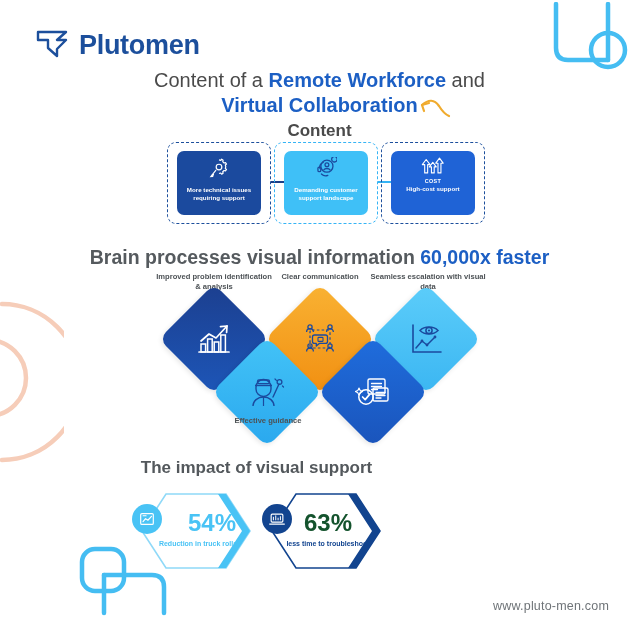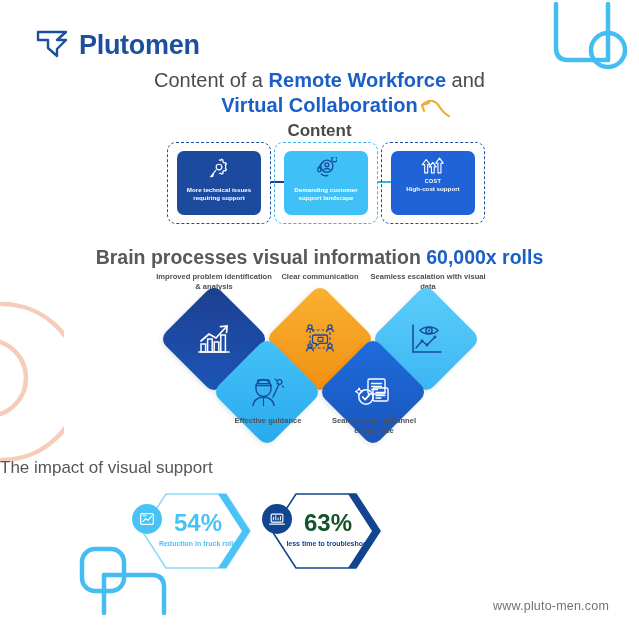--- a/index.html
+++ b/index.html
@@ -70,22 +70,22 @@
   .diamond {
     position: absolute; width: 78px; height: 78px;
     transform: rotate(45deg); border-radius: 10px;
     display: flex; align-items: center; justify-content: center;
     box-shadow: 0 2px 5px rgba(0,0,0,.10);
   }
   .diamond .ico { transform: rotate(-45deg); display:flex; align-items:center; justify-content:center; }
 
   
   #impact-title {
-    position: absolute; left: 0; top: 458px; width: 513px; text-align: left;
-    font-size: 17px; font-weight: 400; color: #53585c;
+    position: absolute; left: 0; top: 458px; width: 513px; text-align: center;
+    font-size: 17px; font-weight: 700; color: #53585c;
   }
   #stats { position: absolute; left: 0; top: 492px; width: 639px; height: 78px; }
   .stat { position: absolute; top: 0; width: 140px; height: 78px; }
   .hex-outline { position: absolute; left: 14px; top: 0; }
   .stat-bubble {
     position: absolute; left: 6px; top: 12px; width: 30px; height: 30px;
     border-radius: 50%; display: flex; align-items: center; justify-content: center;
   }
   .stat-num {
     position: absolute; left: 34px; top: 18px; width: 76px; text-align: center;
@@ -203,21 +203,21 @@
             <path d="M18.4 17 L18.4 6.5 L16 6.5 L20 1 L24 6.5 L21.6 6.5 L21.6 17 Z" fill="none" stroke="#fff" stroke-width="1.2" stroke-linejoin="round"></path>
           </svg>
         </span>
         <div class="box-sub">COST</div>
         <div class="box-label" style="margin-top:1px;">High-cost support</div>
       </div>
     </div>
   </div>
 
   <div id="brain-title">
-    <span>Brain processes visual information </span><span class="accent">60,000x rolls</span>
+    <span>Brain processes visual information </span><span class="accent">60,000x faster</span>
   </div>
 
   <div id="diamonds">
 
     <div class="dlabel" style="left:156px; top:0; width:116px;">Improved problem identification &amp; analysis</div>
     <div class="dlabel" style="left:268px; top:0; width:104px;">Clear communication</div>
     <div class="dlabel" style="left:370px; top:0; width:116px;">Seamless escalation with visual data</div>
 
     <div class="diamond" style="left:175px; top:28px; background:linear-gradient(135deg,#1c3f8f,#1d56b8);">
       <span class="ico">
@@ -293,40 +293,39 @@
           <rect x="18" y="13" width="15" height="13" rx="1.6" fill="none" stroke="#fff" stroke-width="1.4"></rect>
           <path d="M21 17.5 h9 M21 20.5 h9 M21 23 h5" stroke="#fff" stroke-width="1.3" stroke-linecap="round"></path>
           <circle cx="11" cy="22" r="7.2" fill="none" stroke="#fff" stroke-width="1.5"></circle>
           <path d="M7.6 22 L10.2 24.6 L14.6 19.4" fill="none" stroke="#fff" stroke-width="1.7" stroke-linecap="round" stroke-linejoin="round"></path>
           <path d="M4 13 l1.2 2.4 2.4 1.2 -2.4 1.2 -1.2 2.4 -1.2 -2.4 -2.4 -1.2 2.4 -1.2 z" fill="none" stroke="#fff" stroke-width="1.1" stroke-linejoin="round"></path>
         </svg>
       </span>
     </div>
 
     <div class="dlabel" style="left:222px; top:144px; width:92px;">Effective guidance</div>
-    <div class="dlabel" style="left:312px; top:144px; width:124px;">Seamless omnichannel experience</div>
   </div>
 
   <div id="impact-title">The impact of visual support</div>
 
   <div id="stats">
 
     <div class="stat" style="left:126px;">
       <svg class="hex-outline" width="115" height="78" viewBox="0 0 115 78">
         <path d="M26 2 L86 2 L110 39 L86 76 L26 76 L2 39 Z" fill="none" stroke="#8fd9f8" stroke-width="1.6"></path>
         <path d="M86 2 L110 39 L86 76 L78 76 L102 39 L78 2 Z" fill="#49c3f5"></path>
       </svg>
       <div class="stat-bubble" style="background:#49c3f5;">
         <svg width="18" height="18" viewBox="0 0 20 20">
           <rect x="3" y="4" width="14" height="12" rx="1.4" fill="none" stroke="#fff" stroke-width="1.3"></rect>
           <path d="M5.6 13 L8.4 9.6 L11 11.4 L15 7" fill="none" stroke="#fff" stroke-width="1.3" stroke-linecap="round" stroke-linejoin="round"></path>
           <path d="M5.6 6.4 h3.4" stroke="#fff" stroke-width="1.2" stroke-linecap="round"></path>
         </svg>
       </div>
-      <div class="stat-num" style="color:#49c3f5;">54%</div>
+      <div class="stat-num" style="color:#49c3f5;text-align:right;">54%</div>
       <div class="stat-cap" style="color:#49c3f5;">Reduction in truck rolls</div>
     </div>
 
     <div class="stat" style="left:256px;">
       <svg class="hex-outline" width="115" height="78" viewBox="0 0 115 78">
         <path d="M26 2 L86 2 L110 39 L86 76 L26 76 L2 39 Z" fill="none" stroke="#12448f" stroke-width="1.6"></path>
         <path d="M86 2 L110 39 L86 76 L78 76 L102 39 L78 2 Z" fill="#12448f"></path>
       </svg>
       <div class="stat-bubble" style="background:#12448f;">
         <svg width="18" height="18" viewBox="0 0 20 20">

